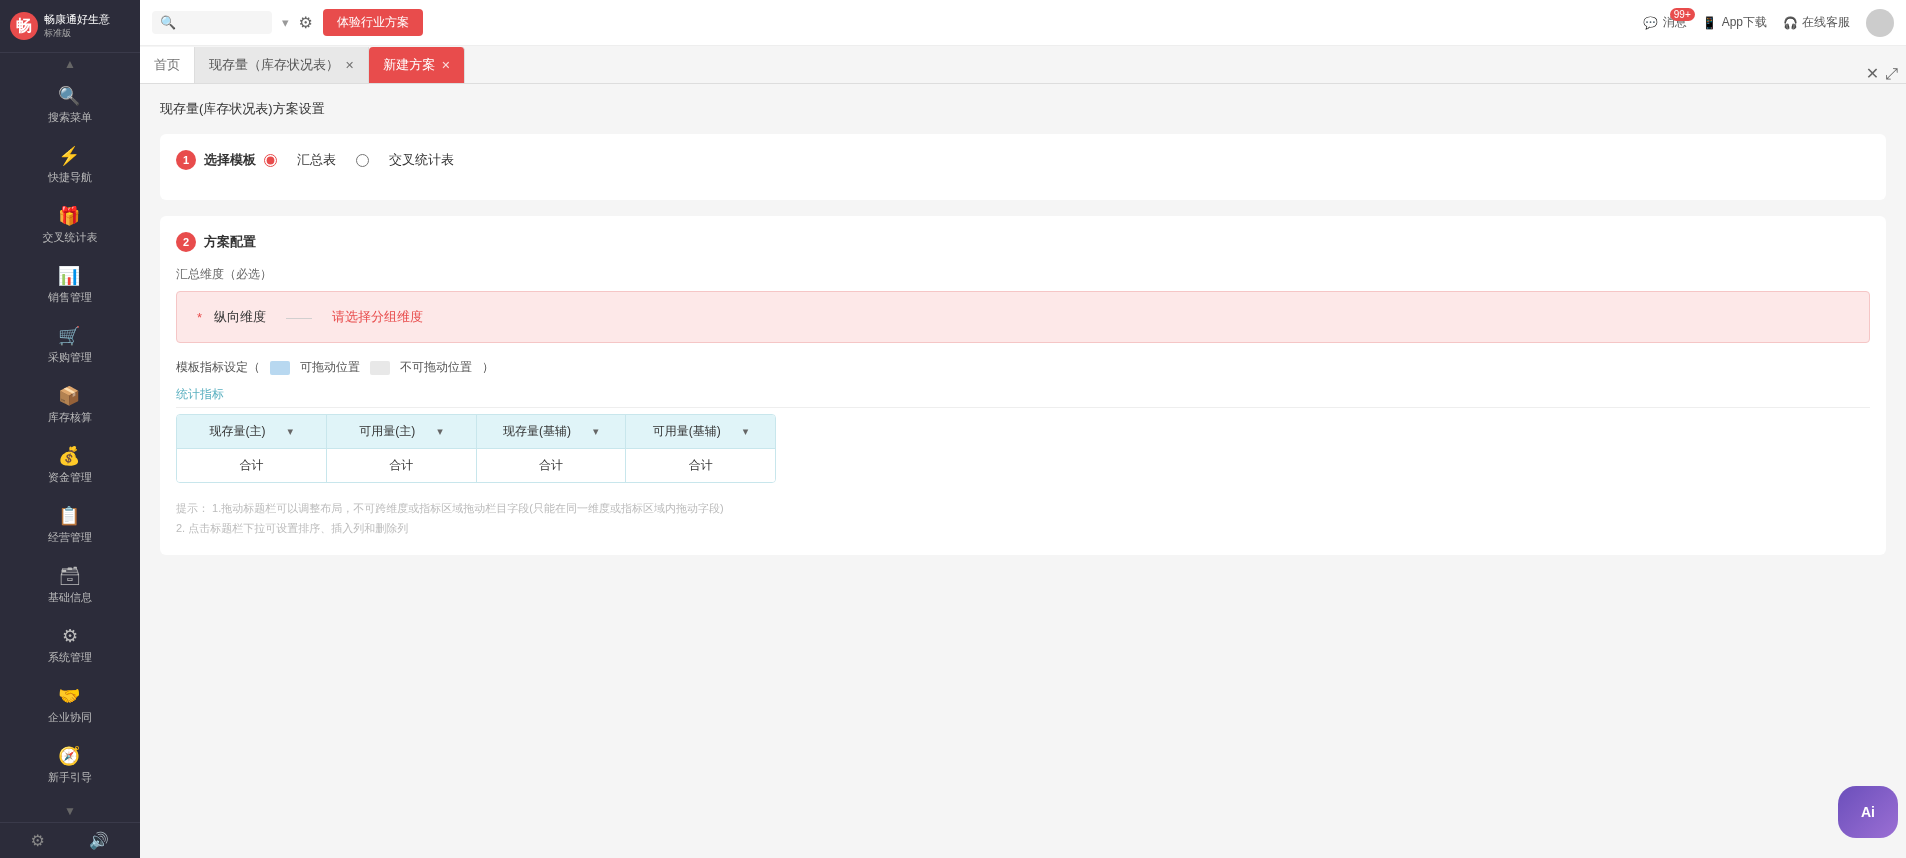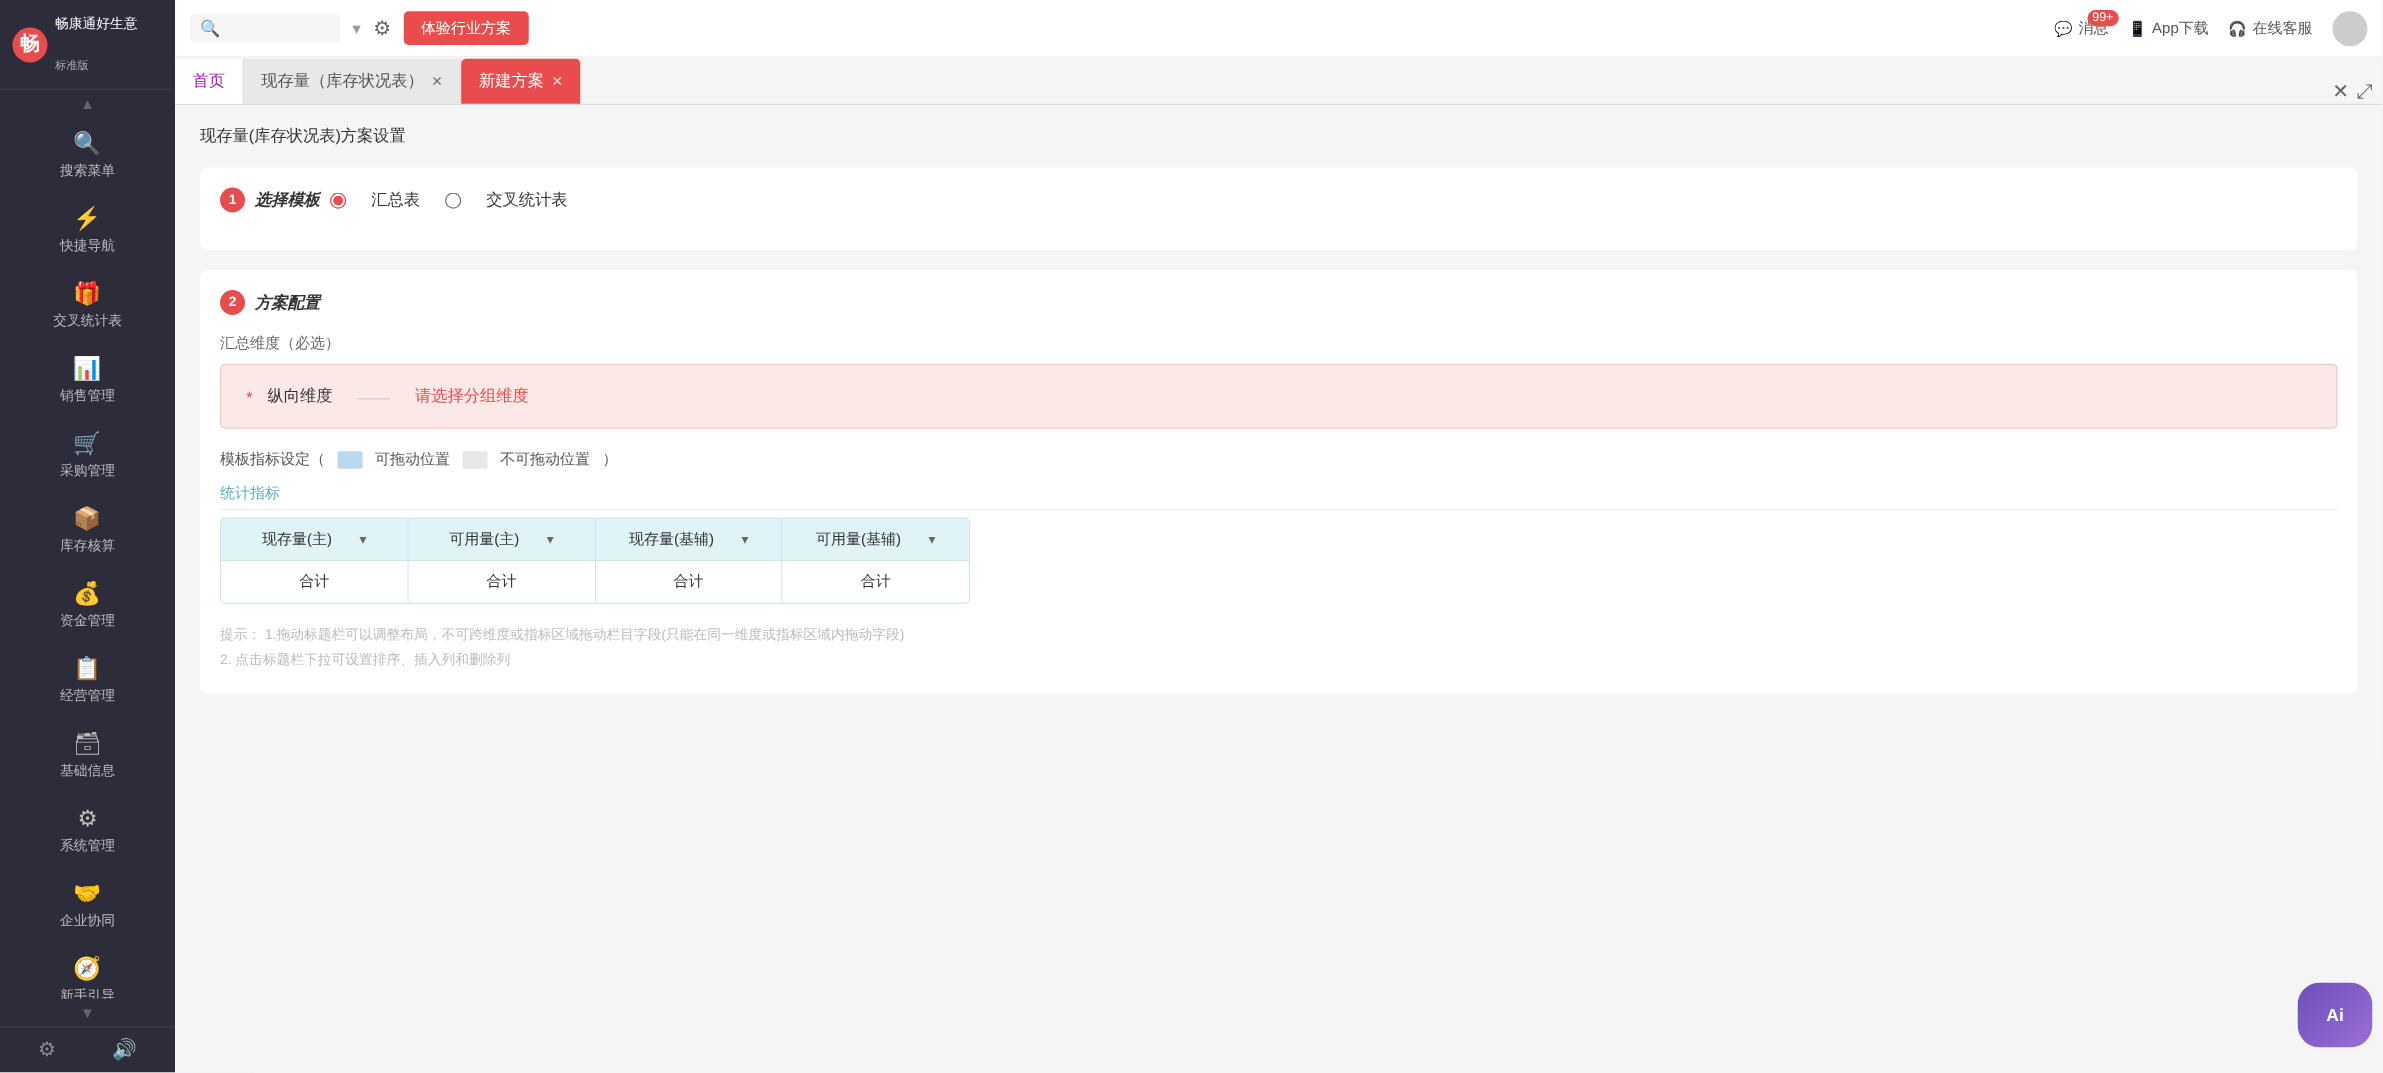--- a/index.html
+++ b/index.html
@@ -30,21 +30,21 @@
       background: #e84c4c;
       border-radius: 50%;
       display: flex;
       align-items: center;
       justify-content: center;
       font-size: 16px;
       color: white;
       font-weight: bold;
     }
     .sidebar-logo .logo-text { font-size: 11px; line-height: 1.3; }
-    .sidebar-logo .logo-tag { font-size: 9px; color: #aaa; margin-top: 20px; }
+    .sidebar-logo .logo-tag { font-size: 9px; color: #aaa; }
 
     .sidebar-nav { flex: 1; overflow: hidden; }
     .sidebar-item {
       display: flex;
       flex-direction: column;
       align-items: center;
       padding: 10px 5px;
       cursor: pointer;
       color: #bbb;
       font-size: 11px;
@@ -155,21 +155,21 @@
       font-size: 13px;
       cursor: pointer;
       color: #555;
       background: #e8e8e8;
       border-right: 1px solid #ddd;
       display: flex;
       align-items: center;
       gap: 6px;
       height: 36px;
     }
-    .tab.home { background: #fff; color: #a21caf; }
+    .tab.home { background: #fff; color: #737373; }
     .tab.active {
       background: #e84c4c;
       color: white;
       border-radius: 4px 4px 0 0;
     }
     .tab .tab-close { cursor: pointer; font-size: 11px; opacity: 0.8; }
     .tab-window-controls {
       margin-left: auto;
       display: flex;
       align-items: center;
@@ -211,21 +211,21 @@
       border-radius: 50%;
       background: #e84c4c;
       color: white;
       display: flex;
       align-items: center;
       justify-content: center;
       font-size: 11px;
       font-weight: bold;
       flex-shrink: 0;
     }
-    .section-title { font-size: 13px; color: #333; font-weight: bold; font-style: italic; }
+    .section-title { font-size: 13px; color: #333; font-weight: bold; }
 
     .radio-group {
       display: flex;
       align-items: center;
       gap: 20px;
     }
     .radio-label {
       display: flex;
       align-items: center;
       gap: 20px;

